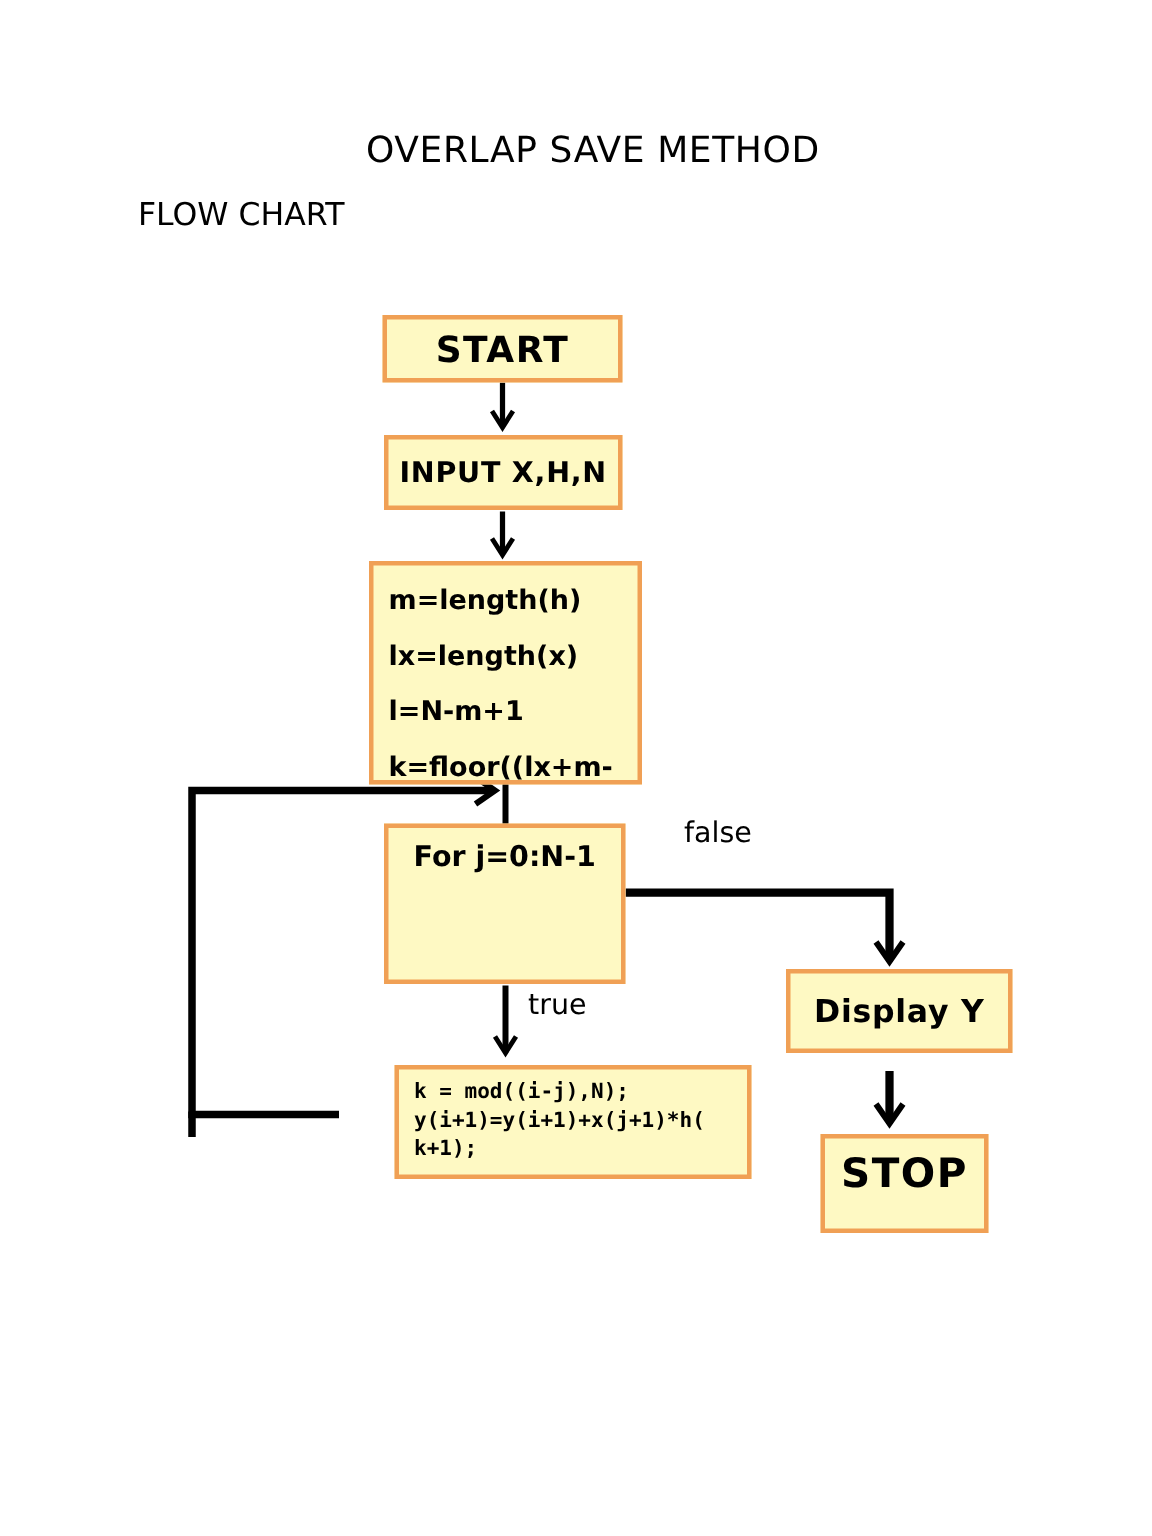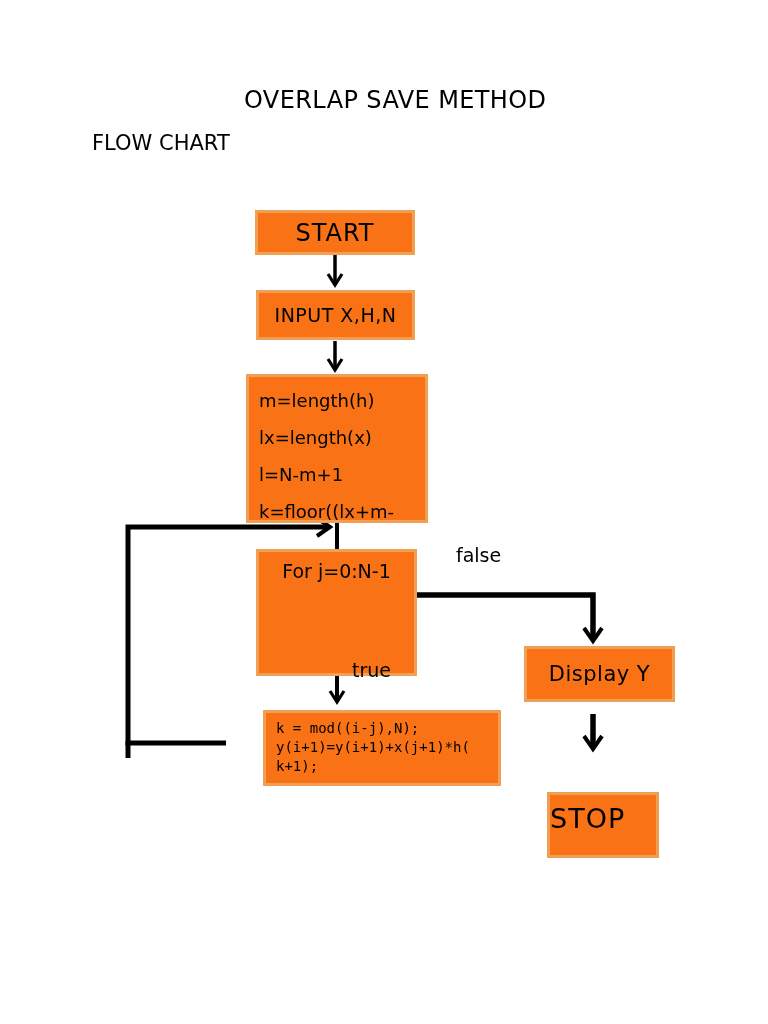--- a/index.html
+++ b/index.html
@@ -27,37 +27,38 @@
     white-space: nowrap;
   }
   svg.arrows {
     position: absolute;
     left: 0; top: 0;
     width: 768px; height: 1024px;
     z-index: 1;
   }
   .node {
     position: absolute;
-    background: #f97316;
+    background: #fef9c3;
     border: 3px solid #F0A055;
     box-sizing: border-box;
     z-index: 2;
+    font-weight: bold;
   }
   .node.center {
     display: flex;
     align-items: center;
     justify-content: center;
   }
   .node-start   { left:255px; top:210px; width:160px; height:45px;  font-size:24px; letter-spacing:1px; }
   .node-input   { left:256px; top:290px; width:159px; height:50px;  font-size:19px; letter-spacing:0.5px; }
   .node-vars    { left:246px; top:374px; width:182px; height:149px; font-size:18px; line-height:37px; padding:5px 0 0 10px; }
-  .node-for     { left:256px; top:549px; width:161px; height:127px; font-size:19px; text-align:center; padding-top:8px; }
+  .node-for     { left:256px; top:549px; width:161px; height:107px; font-size:19px; text-align:center; padding-top:8px; }
   .node-code    { left:222px; top:710px; width:238px; height:76px;  font-family:"DejaVu Sans Mono","Liberation Mono",monospace; font-size:14px; line-height:19px; padding:6px 0 0 10px;margin-left:41px; }
   .node-display { left:524px; top:646px; width:151px; height:56px;  font-size:21px; letter-spacing:0.5px; }
-  .node-stop    { left:547px; top:756px; width:112px; height:66px;  font-size:27px; letter-spacing:1px; text-align:left; padding-top:8px;margin-top:36px; }
+  .node-stop    { left:547px; top:756px; width:112px; height:66px;  font-size:27px; letter-spacing:1px; text-align:center; padding-top:8px; }
   .edge-label {
     position: absolute;
     font-size: 19px;
     z-index: 2;
     white-space: nowrap;
   }
   .label-false { left:456px; top:544px; }
   .label-true  { left:352px; top:659px; }
   .code-line { white-space: pre; }
 </style>

